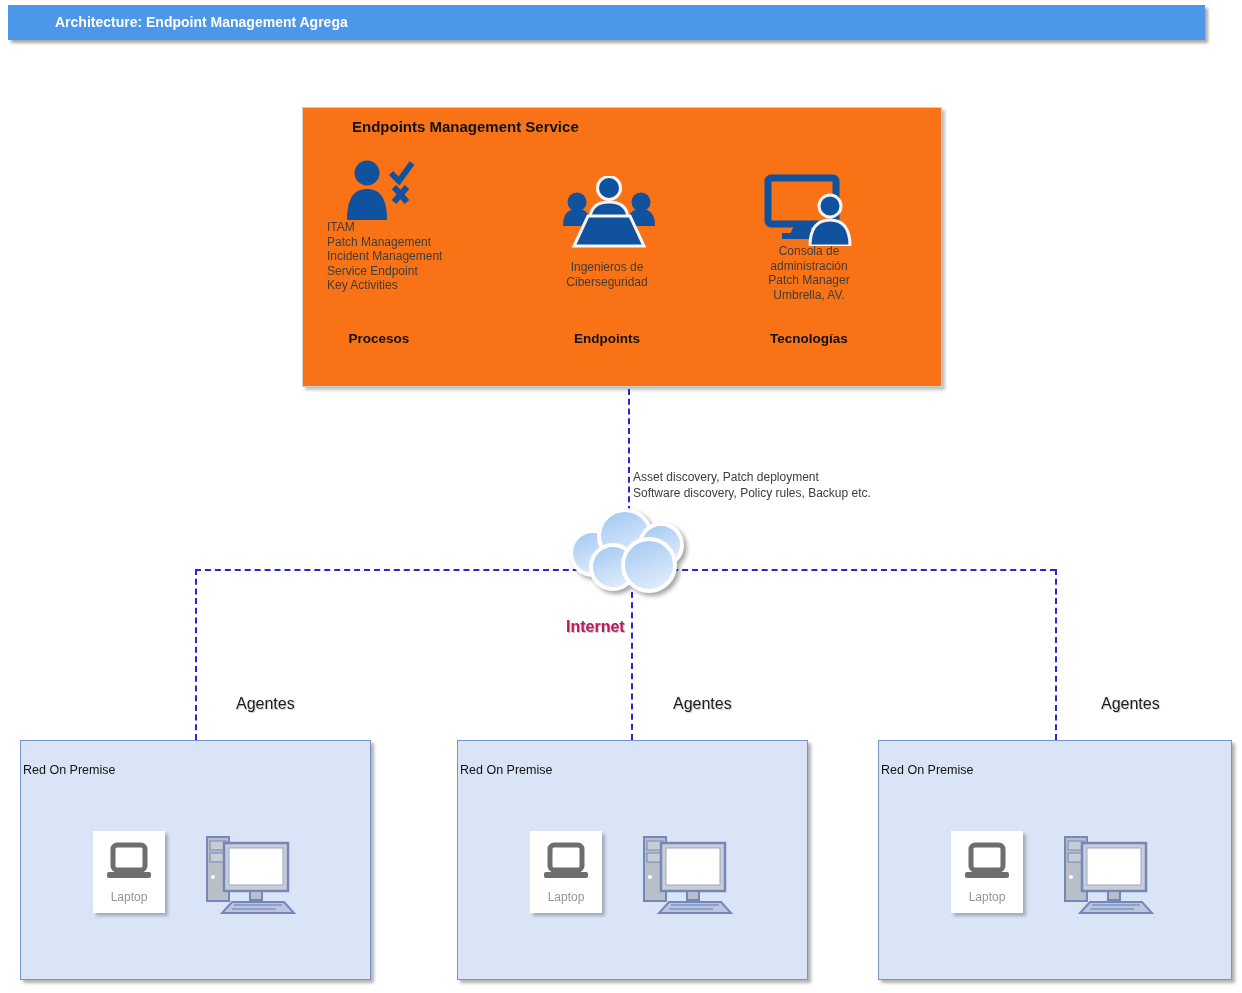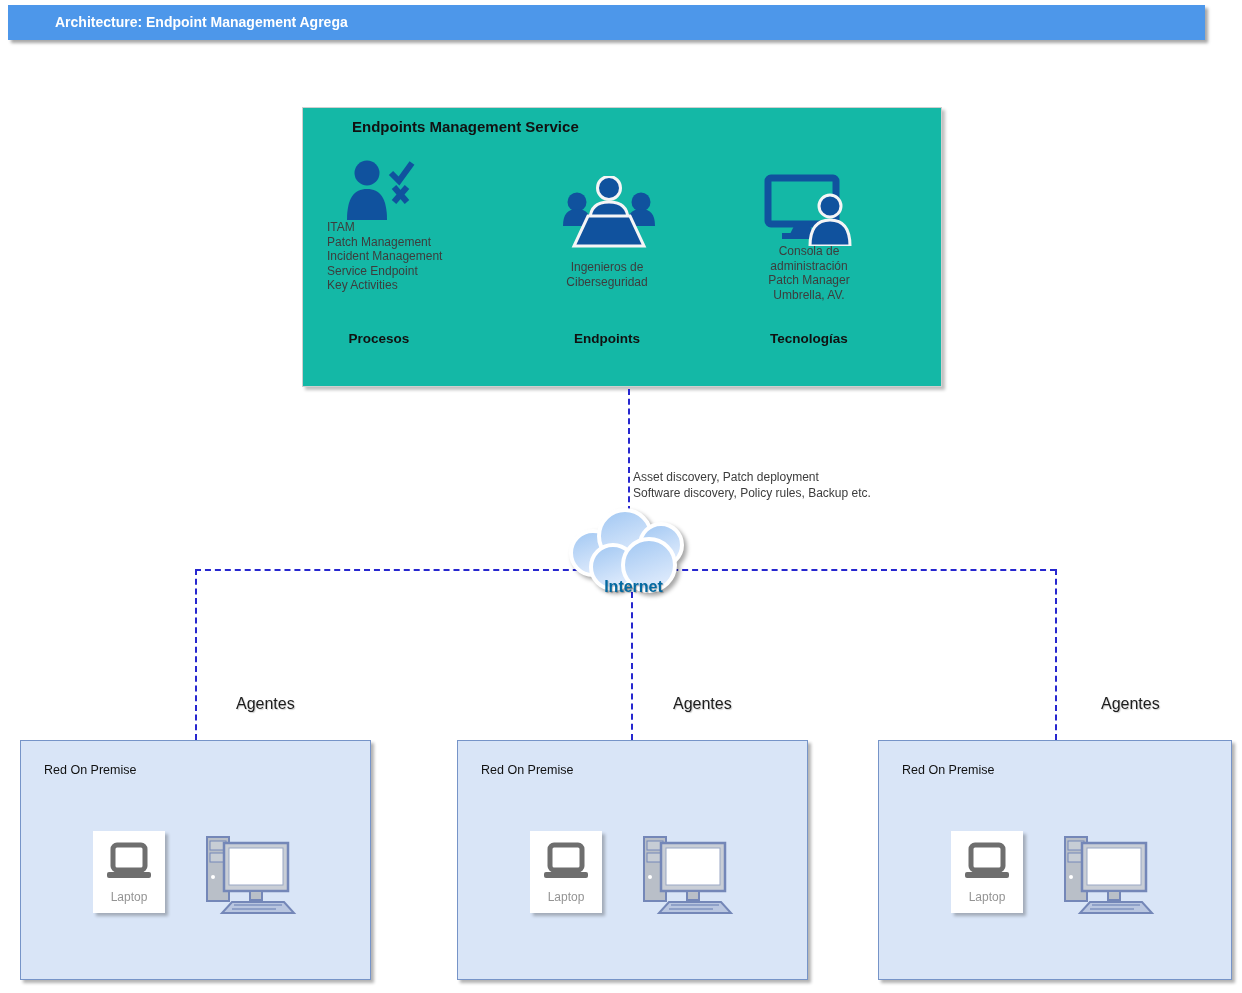--- a/index.html
+++ b/index.html
@@ -10,56 +10,56 @@
   .titlebar {
     position:absolute; left:8px; top:5px; width:1197px; height:35px;
     background:#4d97ea; box-shadow:3px 3px 3px rgba(0,0,0,0.35);
     color:#ffffff; font-weight:bold; font-size:14px; line-height:35px;
     padding-left:47px;
   }
 
   
   .servicebox {
     position:absolute; left:302px; top:107px; width:640px; height:280px;
-    background:#14b8a6; border:1px solid #cfcfcf;
+    background:#f97316; border:1px solid #cfcfcf;
     box-shadow:3px 3px 3px rgba(0,0,0,0.25);
   }
   .servicebox .svc-title {
     position:absolute; left:49px; top:10px; font-size:15px; font-weight:bold; color:#111;
   }
   .svc-icon { position:absolute; }
   .svc-text { position:absolute; font-size:12px; color:#3d3d3d; line-height:14.5px; white-space:pre-line; }
   .svc-label { position:absolute; top:223px; font-size:13.5px; font-weight:bold; color:#111; text-align:center; }
 
   
   .vline { position:absolute; width:0; border-left:2px dashed #2727cf; }
   .hline { position:absolute; height:0; border-top:2px dashed #2727cf; }
 
   .conn-label {
     position:absolute; left:633px; top:469px; font-size:12px; color:#3c3c3c;
     line-height:16px; white-space:pre-line;
   }
 
   .cloud-wrap { position:absolute; left:563px; top:503px; }
   .internet-label {
-    position:absolute; left:566px; top:578px; width:135px; text-align:center;
-    font-size:16px; font-weight:bold; color:#0369a1; text-shadow:1px 1px 1px rgba(0,0,0,0.25);
+    position:absolute; left:566px; top:618px; width:135px; text-align:left;
+    font-size:16px; font-weight:bold; color:#be185d; text-shadow:1px 1px 1px rgba(0,0,0,0.25);
   }
 
   .agents-label {
     position:absolute; font-size:16px; color:#1c1c1c; text-shadow:1px 1px 1px rgba(0,0,0,0.2);margin-left:28px;
   }
 
   
   .prem-box {
     position:absolute; top:740px; height:240px;
     background:#d9e5f7; border:1px solid #7694c8;
     box-shadow:3px 3px 3px rgba(0,0,0,0.3);
   }
-  .prem-title { position:absolute; left:23px; top:22px; font-size:12.5px; color:#111; }
+  .prem-title { position:absolute; left:2px; top:22px; font-size:12.5px; color:#111; }
   .laptop-card {
     position:absolute; left:72px; top:90px; width:72px; height:82px;
     background:#ffffff; box-shadow:3px 3px 3px rgba(0,0,0,0.25);
     text-align:center;
   }
   .laptop-card svg { margin-top:11px; }
   .laptop-label { font-size:12px; color:#949494; margin-top:2px;text-align:center; }
   .desktop-wrap { position:absolute; left:185px; top:90px; }
 </style>
 </head>

